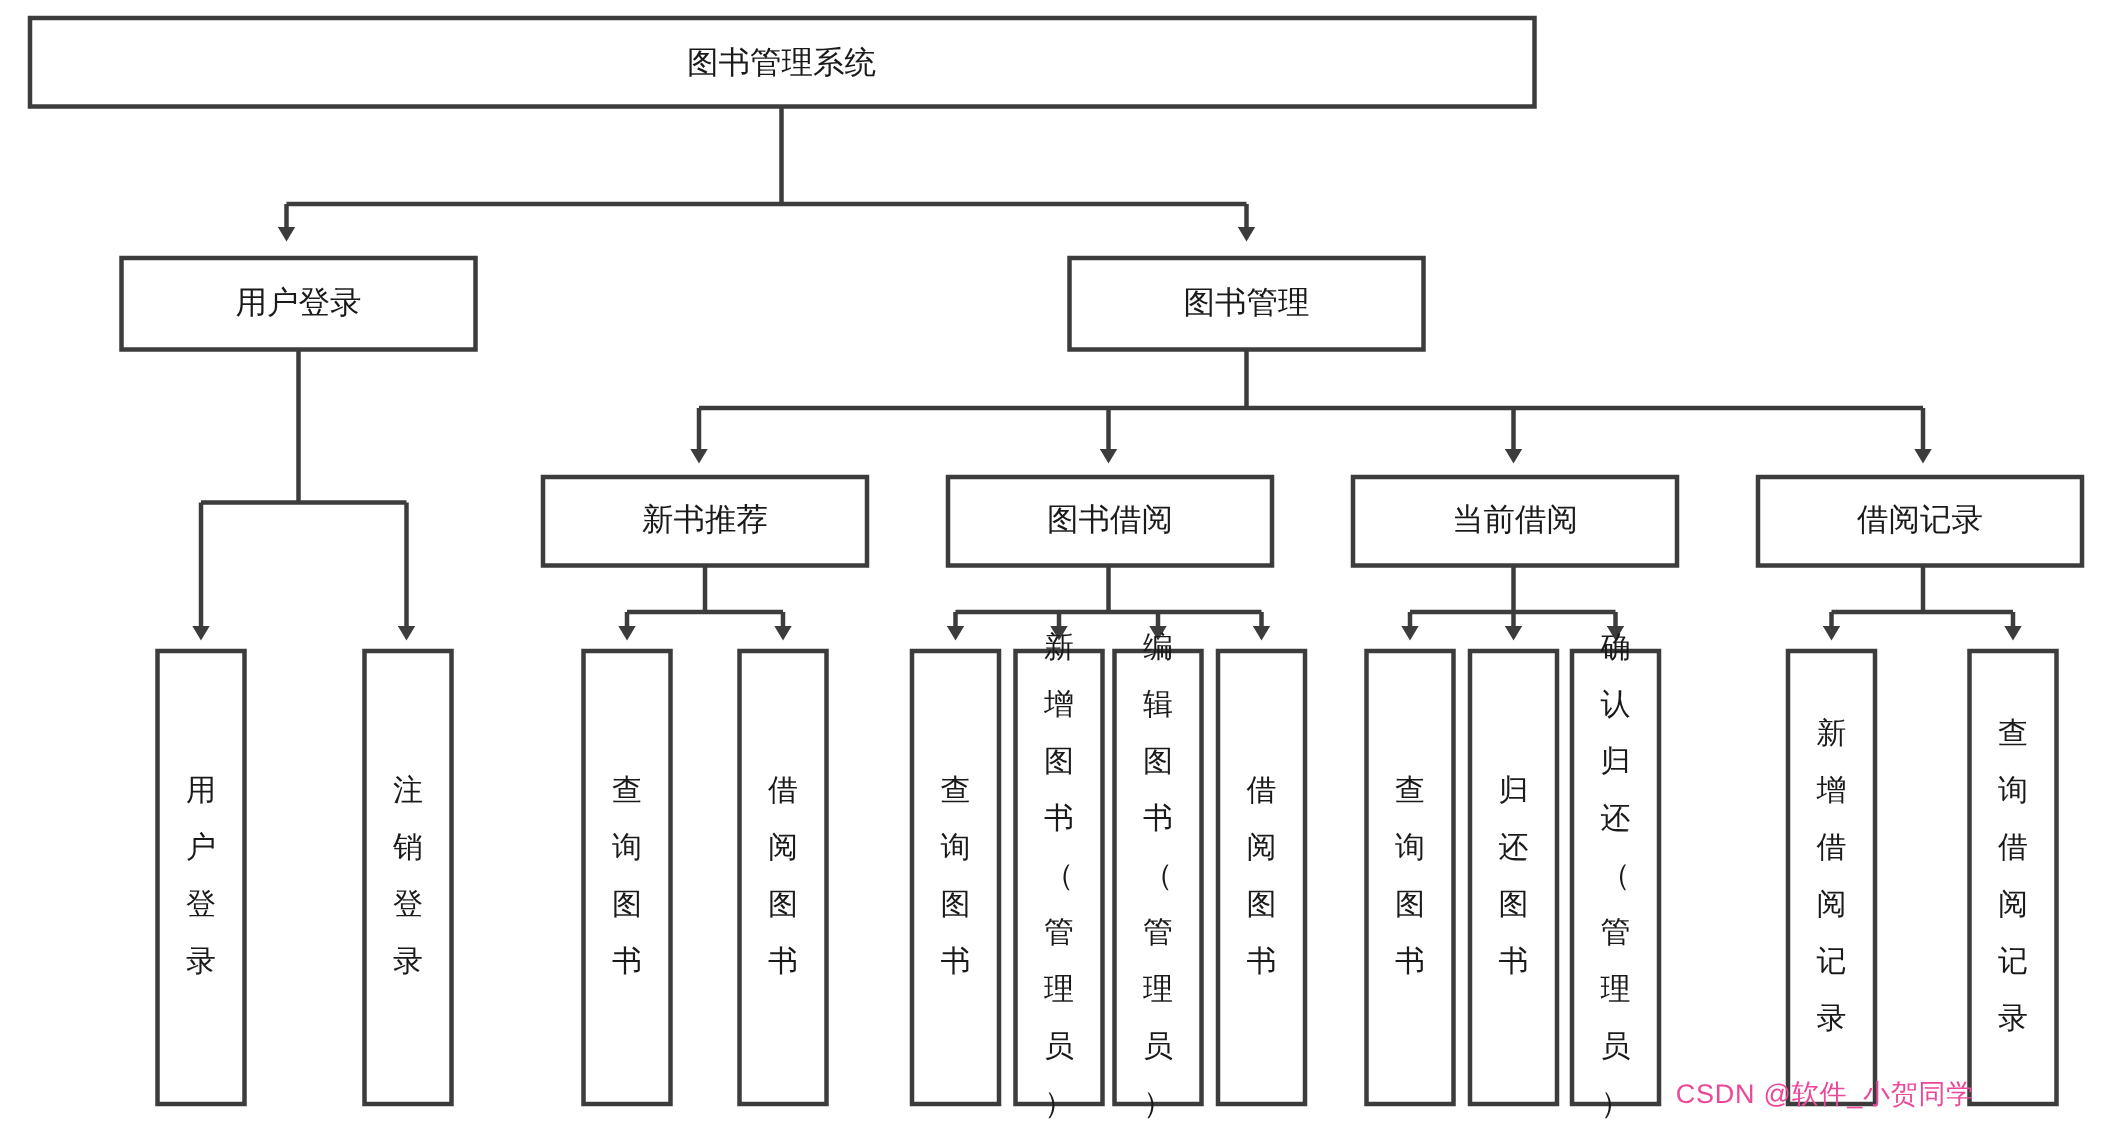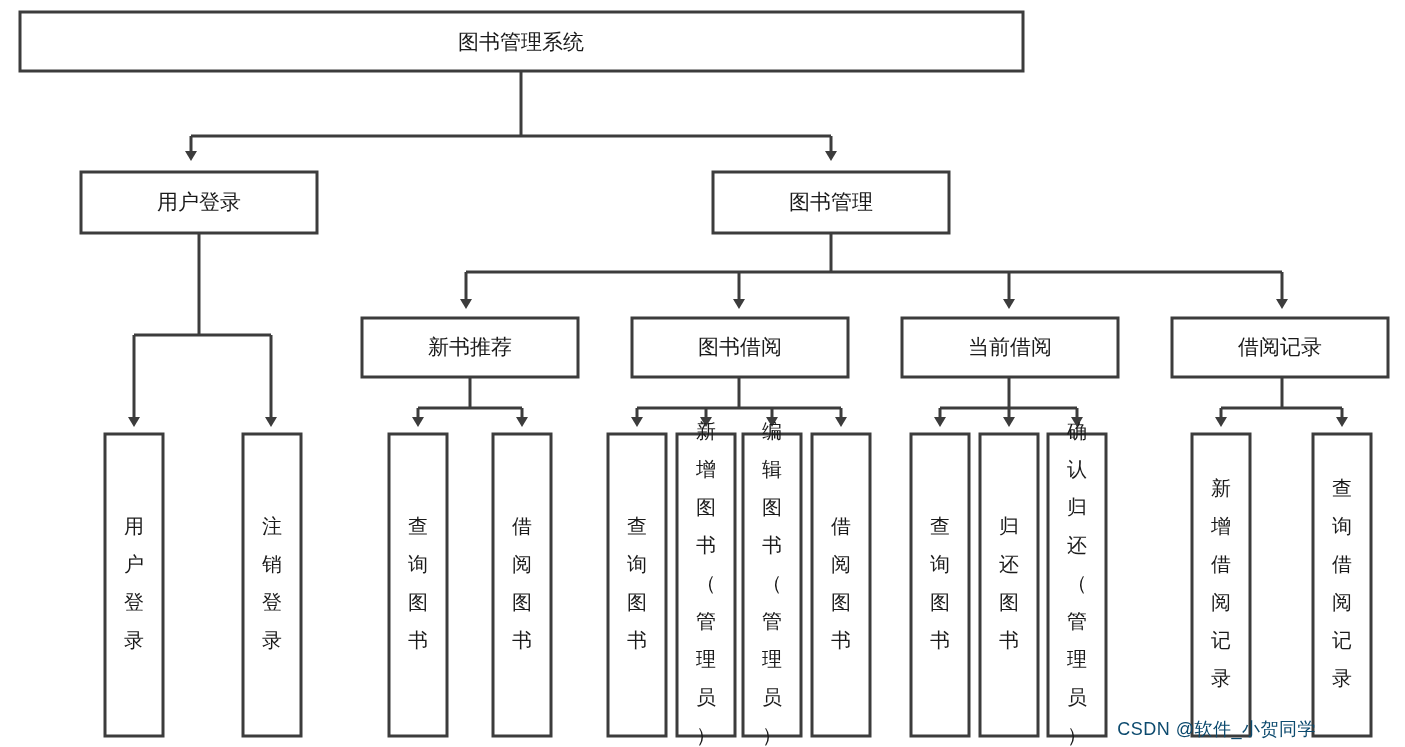--- a/index.html
+++ b/index.html
@@ -18,21 +18,21 @@
     dominant-baseline:middle;text-anchor:middle;
   }
   .leaf-label-v{
     font-family:"Liberation Sans","DejaVu Sans",sans-serif;
     font-size:20px;fill:#1a1a1a;
     text-anchor:middle;dominant-baseline:middle;
   }
   .watermark{
     position:absolute;right:9px;bottom:6px;
     font-family:"Liberation Sans","DejaVu Sans",sans-serif;
-    font-size:18px;color:#0c4a6e;white-space:nowrap;
+    font-size:18px;color:#ec4899;white-space:nowrap;
     letter-spacing:0.5px;user-select:none;
   }
 </style>
 </head>
 <body>
 
 <div id="diagram-root">
 
   <svg id="flow" viewBox="0 0 1405 747">
     <defs>

